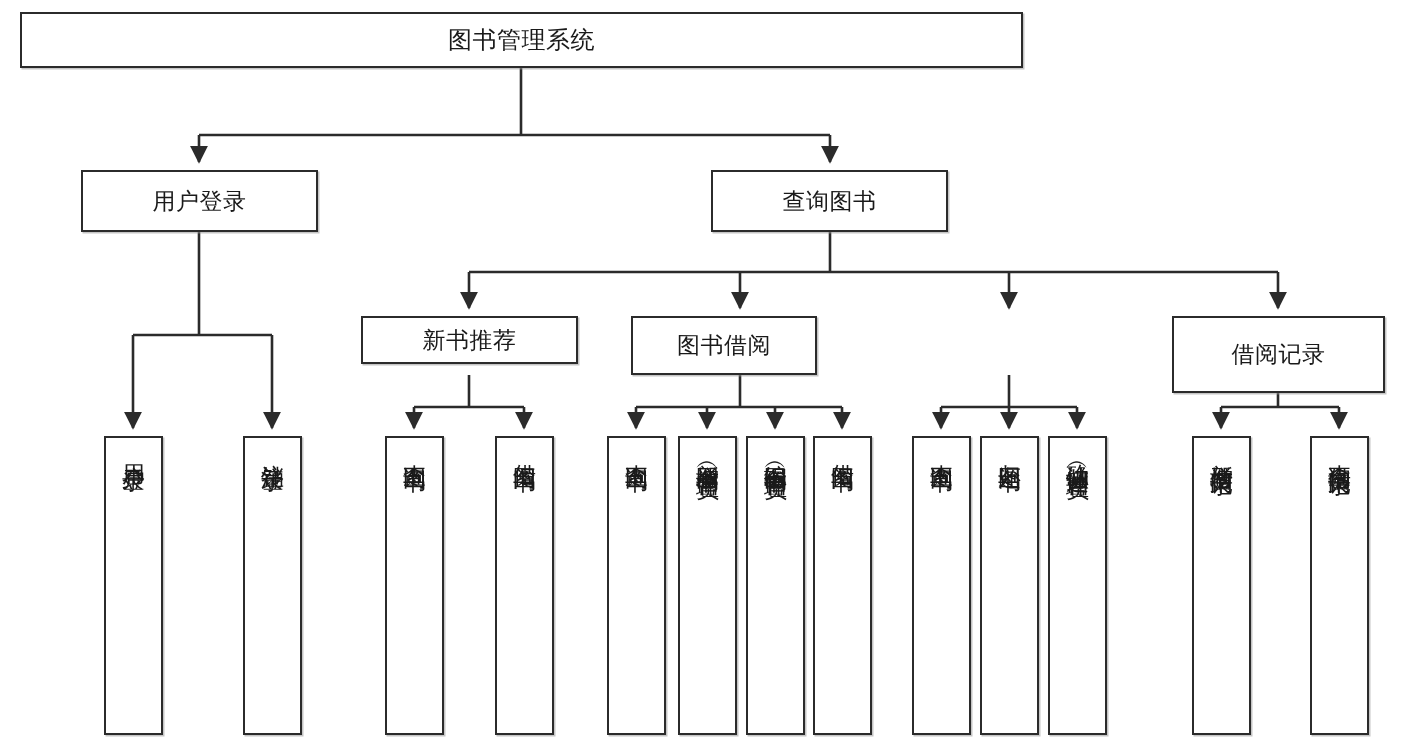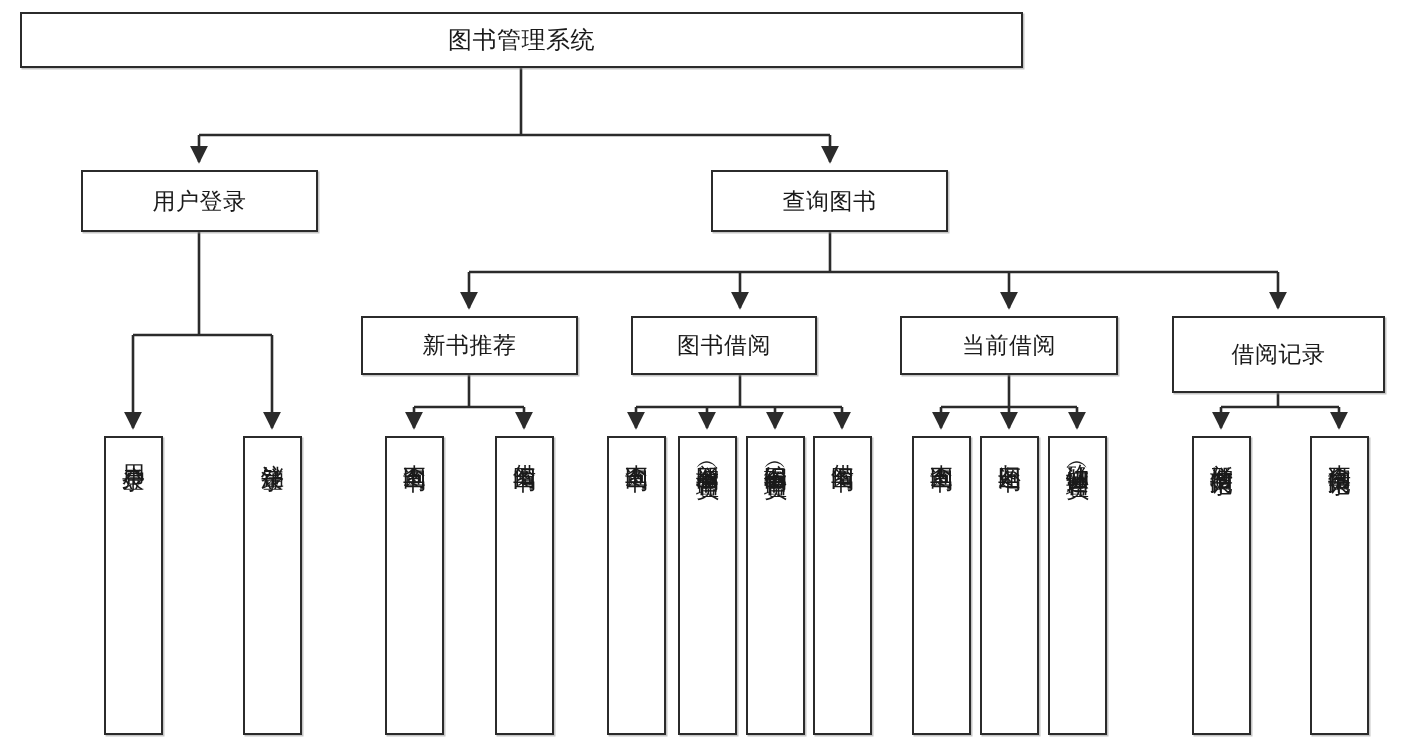--- a/index.html
+++ b/index.html
@@ -133,28 +133,25 @@
     <span class="label">图书管理系统</span>
   </div>
 
   <div class="node h" style="left:81px; top:170px; width:237px; height:62px;">
     <span class="label">用户登录</span>
   </div>
   <div class="node h" style="left:711px; top:170px; width:237px; height:62px;">
     <span class="label">查询图书</span>
   </div>
 
-  <div class="node h" style="left:361px; top:316px; width:217px; height:59px;">
+  <div class="node h" style="left:361px; top:316px; width:217px; height:48px;">
     <span class="label">新书推荐</span>
   </div>
   <div class="node h" style="left:631px; top:316px; width:186px; height:59px;">
     <span class="label">图书借阅</span>
-  </div>
-  <div class="node h" style="left:900px; top:316px; width:218px; height:59px;">
-    <span class="label">当前借阅</span>
   </div>
   <div class="node h" style="left:1172px; top:316px; width:213px; height:77px;">
     <span class="label">借阅记录</span>
   </div>
 
   <div class="node v" style="left:104px; top:436px; width:59px; height:299px;">
     <span class="label">用户登录</span>
   </div>
   <div class="node v" style="left:243px; top:436px; width:59px; height:299px;">
     <span class="label">注销登录</span>

